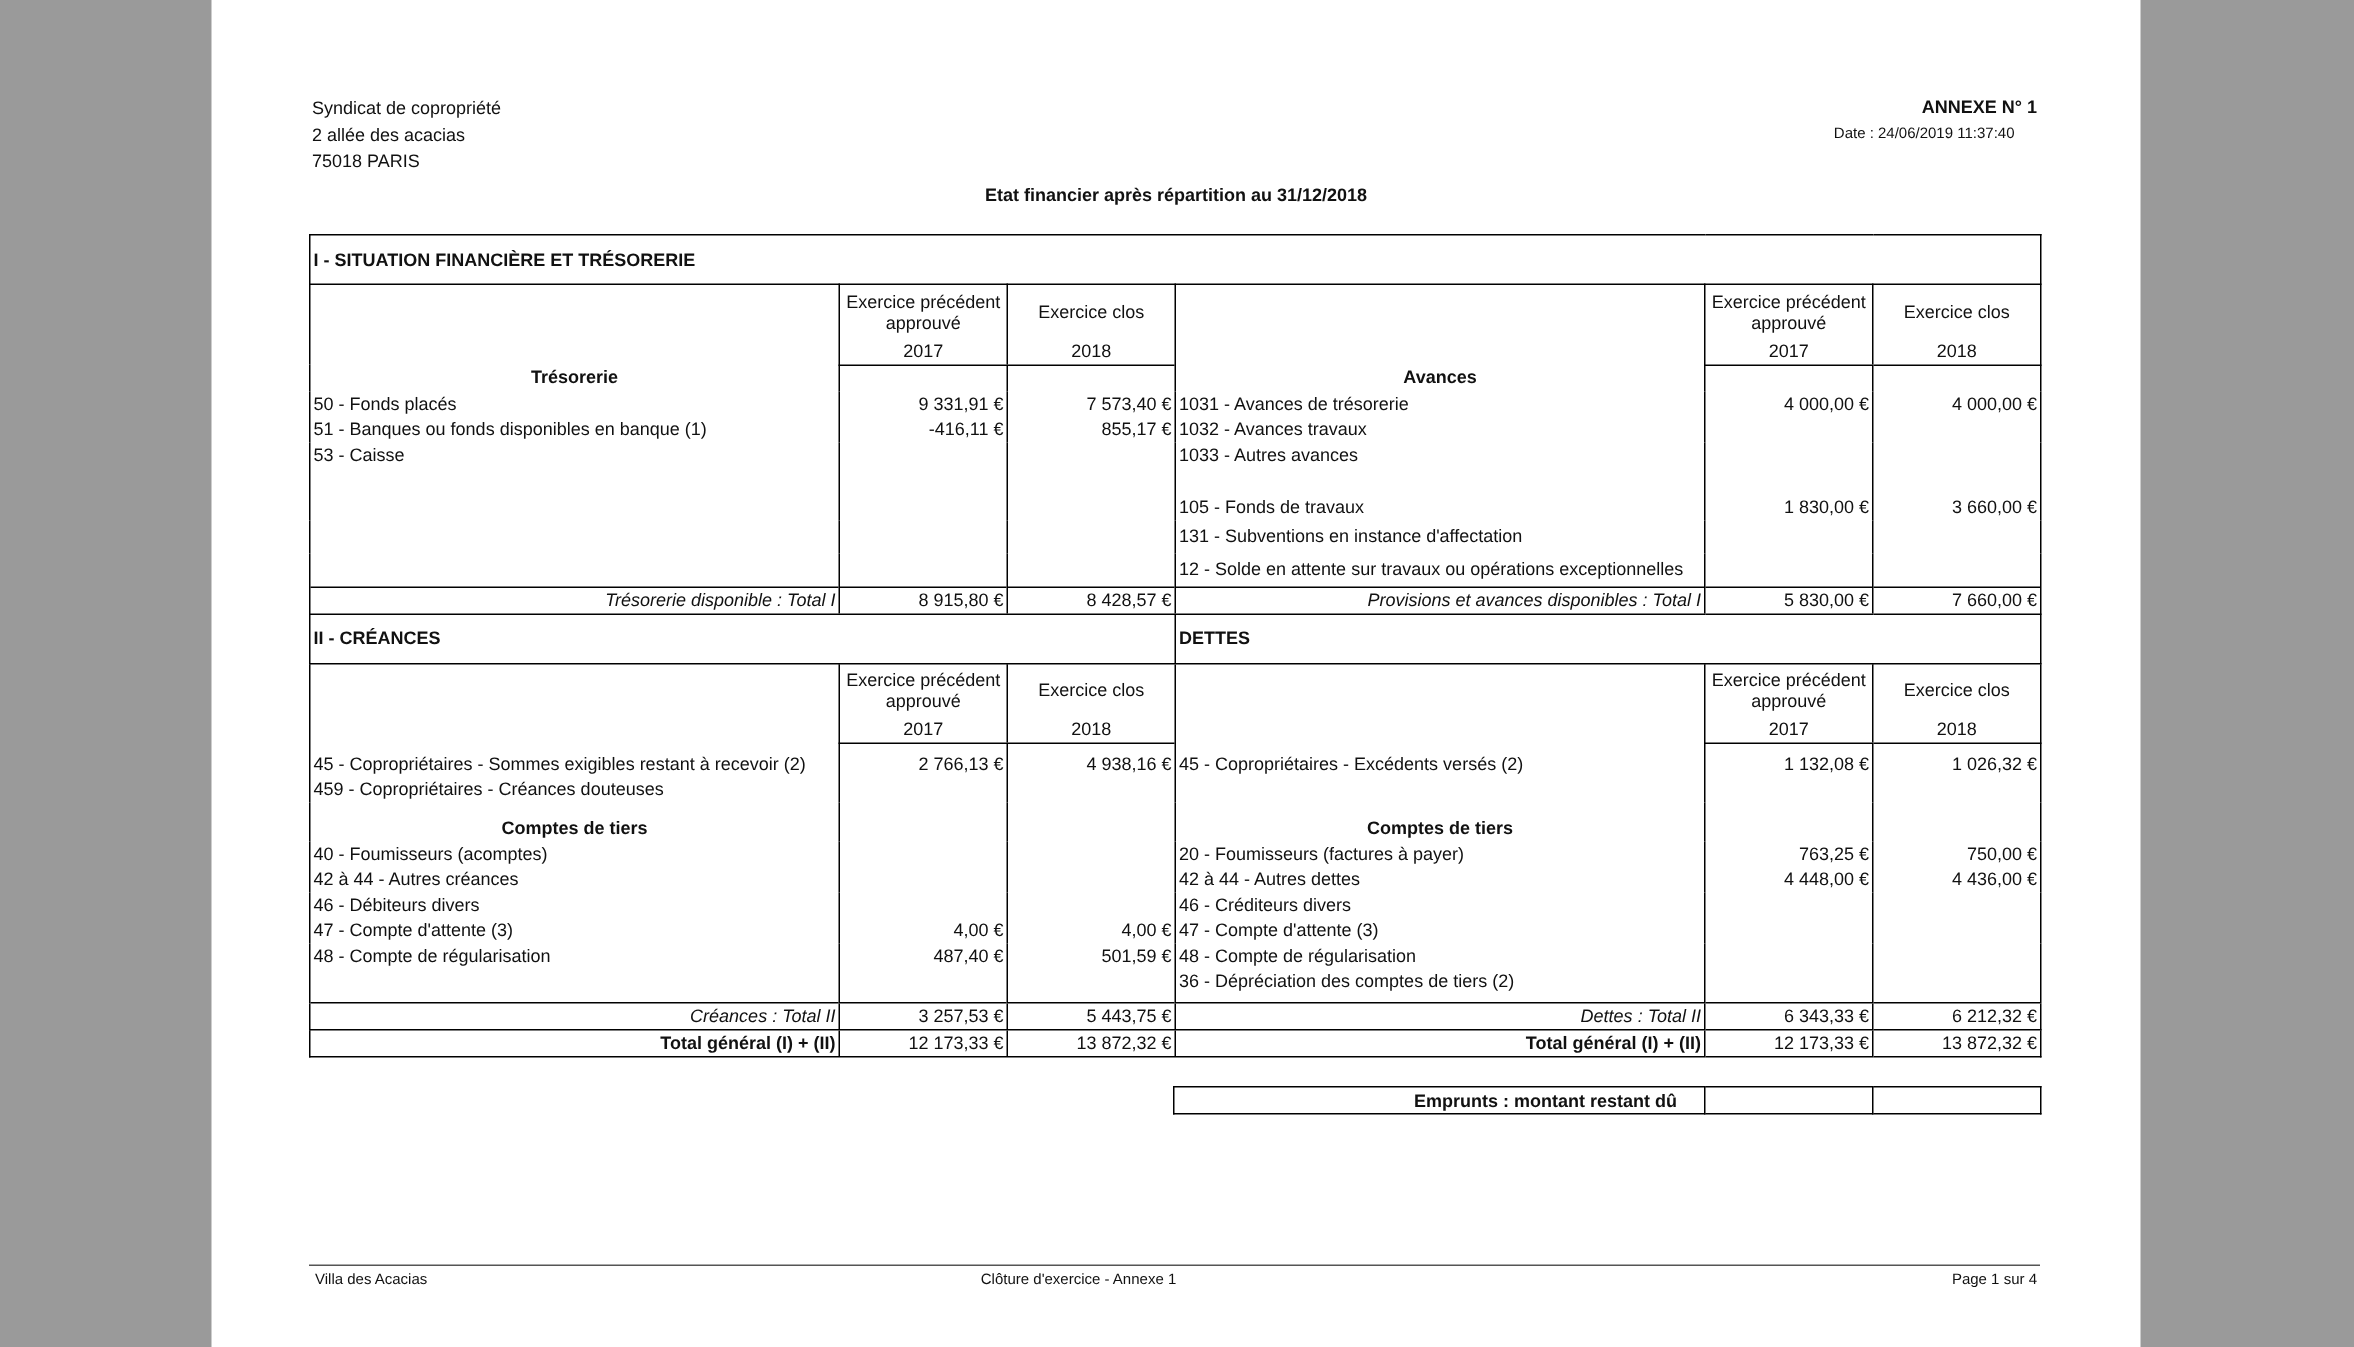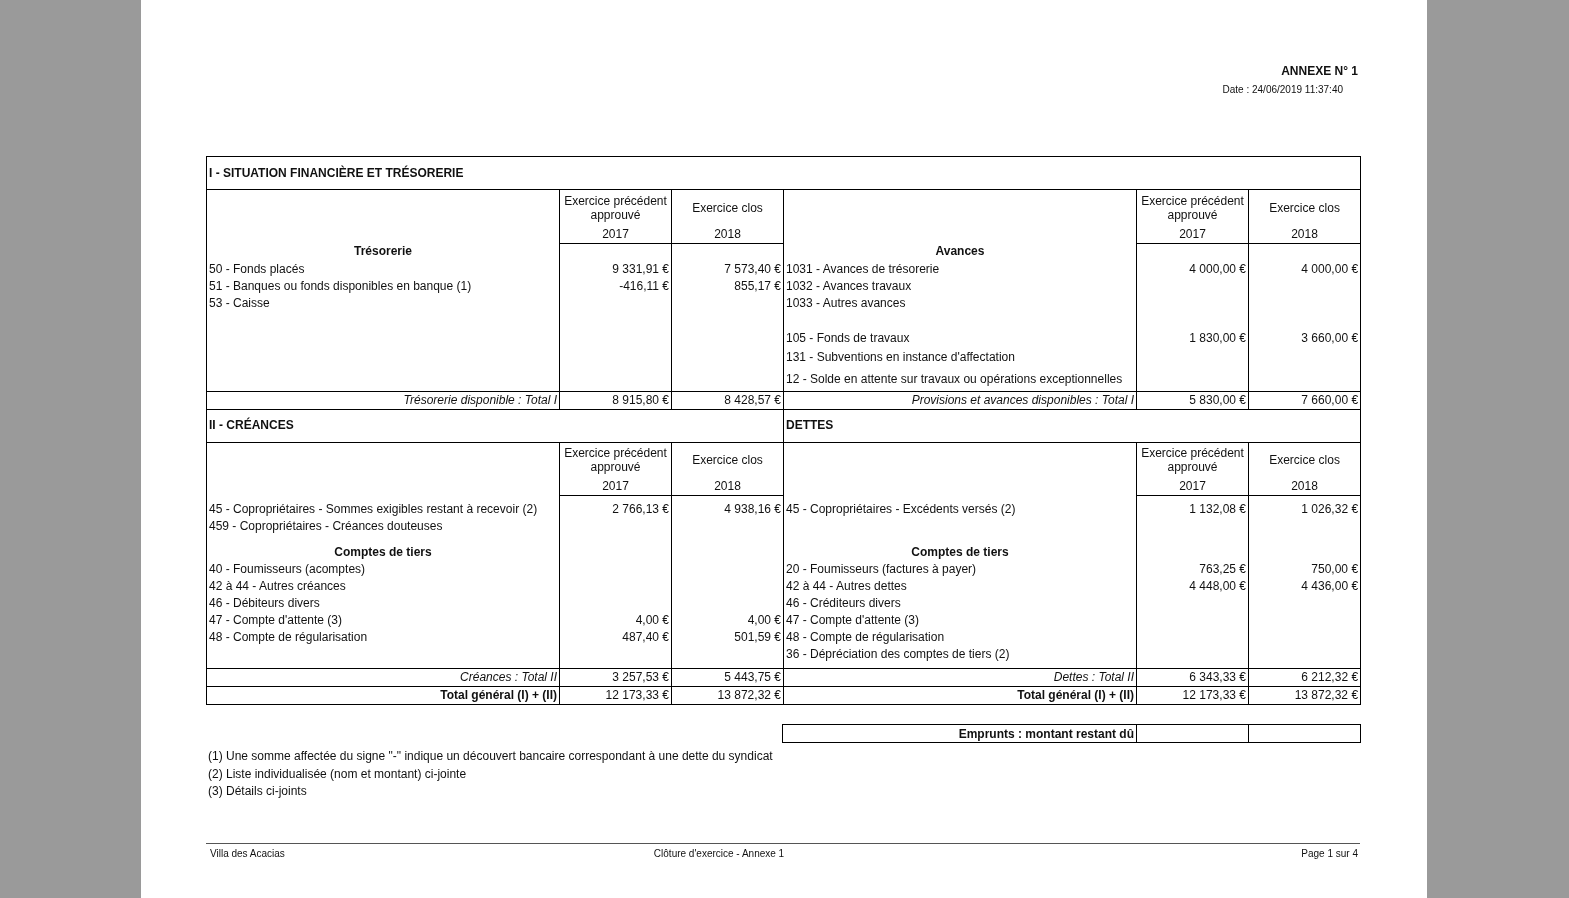--- a/index.html
+++ b/index.html
@@ -19,36 +19,42 @@
   .bt { border-top:1px solid #000; }
   .bb { border-bottom:1px solid #000; }
   .num { text-align:right; }
   .ctr { text-align:center; }
   .bold { font-weight:bold; }
   .ital { font-style:italic; }
   .sec { font-weight:bold; height:32px !important; }
   .colhead { text-align:center; line-height:14px !important; white-space:normal !important; }
 
   table.emp { position:absolute; left:641px; top:724px; border-collapse:collapse; width:578px; table-layout:fixed; }
-  table.emp td { border:1px solid #000; height:17px; padding:0 2px; font-size:12px; }
+  table.emp td { border:1px solid #000; height:17px; padding:0 18px; font-size:12px; }
 
   .notes { left:67px; top:748px; line-height:17.5px; font-size:12px; }
   .footline { position:absolute; left:65px; top:843px; width:1154px; border-top:1px solid #555; }
   .foot { top:848px; font-size:10px; }
   .f-left { left:69px; }
   .f-mid { left:0; width:1156px; text-align:center; }
   .f-right { right:69px; }
 </style>
 </head>
 <body>
 
 <div class="page">
 
+  <div class="abs hdr-left">
+    <div>Syndicat de copropriété</div>
+    <div>2 allée des acacias</div>
+    <div>75018 PARIS</div>
+  </div>
   <div class="abs annexe">ANNEXE N° 1</div>
   <div class="abs date">Date : 24/06/2019 11:37:40</div>
+  <div class="abs title">Etat financier après répartition au 31/12/2018</div>
 
   <table class="main">
     <colgroup>
       <col style="width:353px">
         <col style="width:112px">
         <col style="width:112px">
       <col style="width:353px">
         <col style="width:112px">
         <col style="width:112px">
     </colgroup>
@@ -254,23 +260,18 @@
       </colgroup>
     <tbody>
         <tr>
       <td class="num bold">Emprunts : montant restant dû</td>
       <td class="num"></td>
       <td class="num"></td>
     </tr>
   </tbody>
     </table>
 
-  <div class="abs notes">
-    <div>(1) Une somme affectée du signe "-" indique un découvert bancaire correspondant à une dette du syndicat</div>
-    <div>(2) Liste individualisée (nom et montant) ci-jointe</div>
-    <div>(3) Détails ci-joints</div>
-  </div>
 
   <div class="footline"></div>
   <div class="abs foot f-left">Villa des Acacias</div>
   <div class="abs foot f-mid">Clôture d'exercice - Annexe 1</div>
   <div class="abs foot f-right">Page 1 sur 4</div>
 </div>
 
 </body></html>

